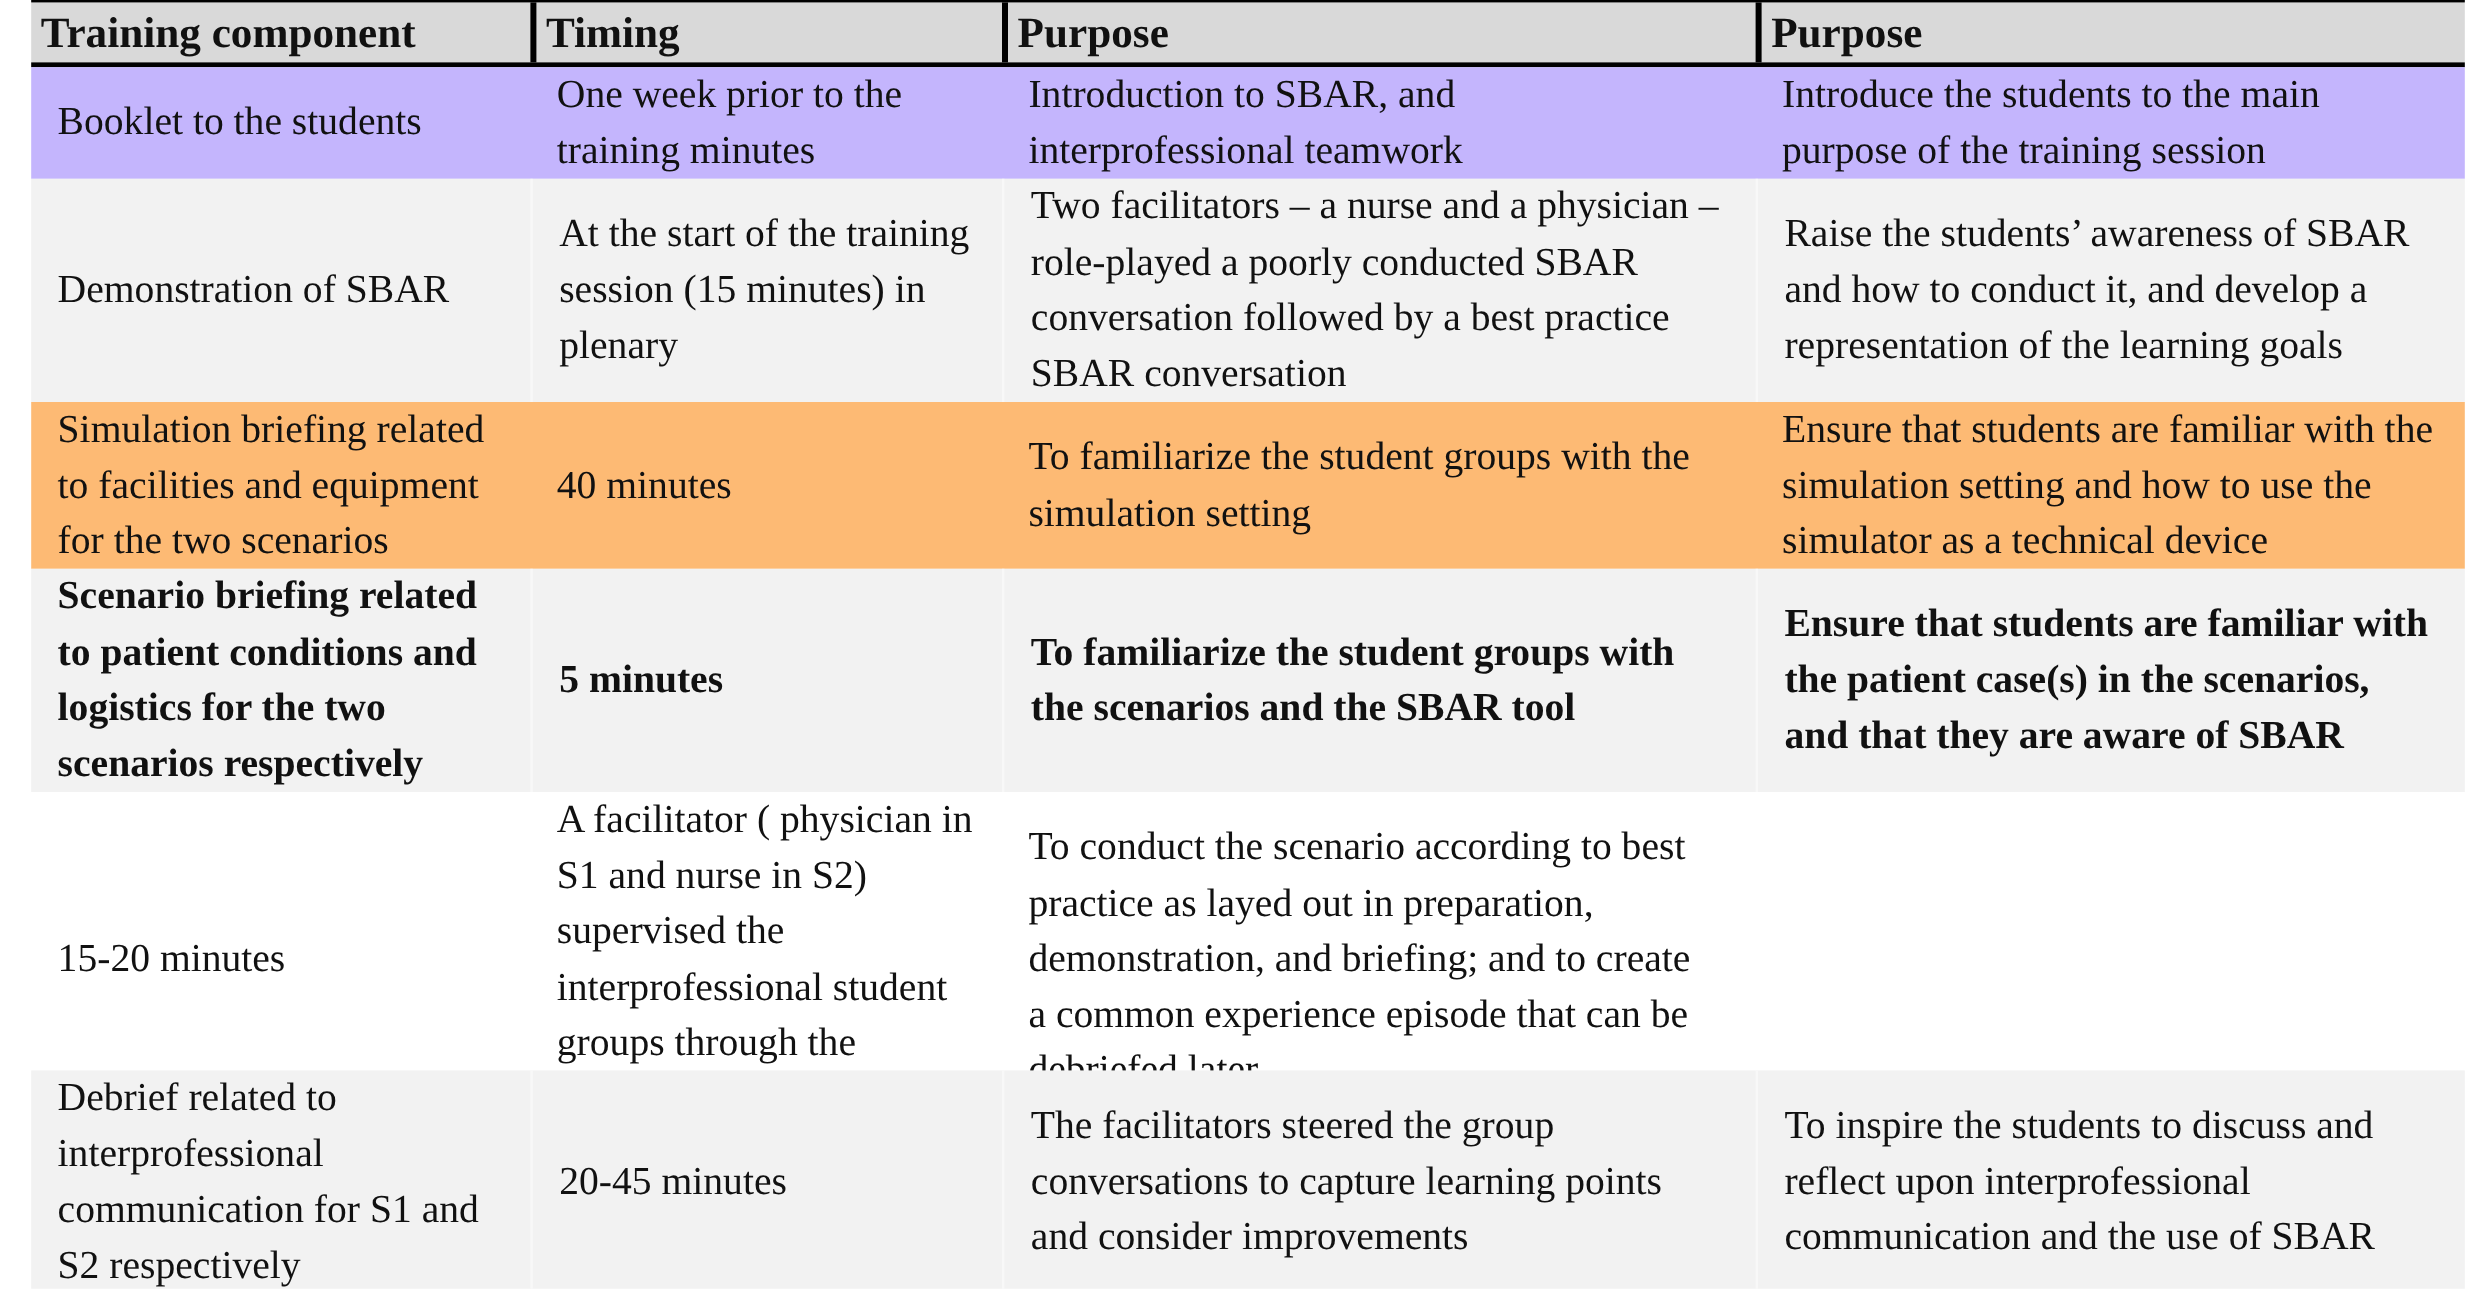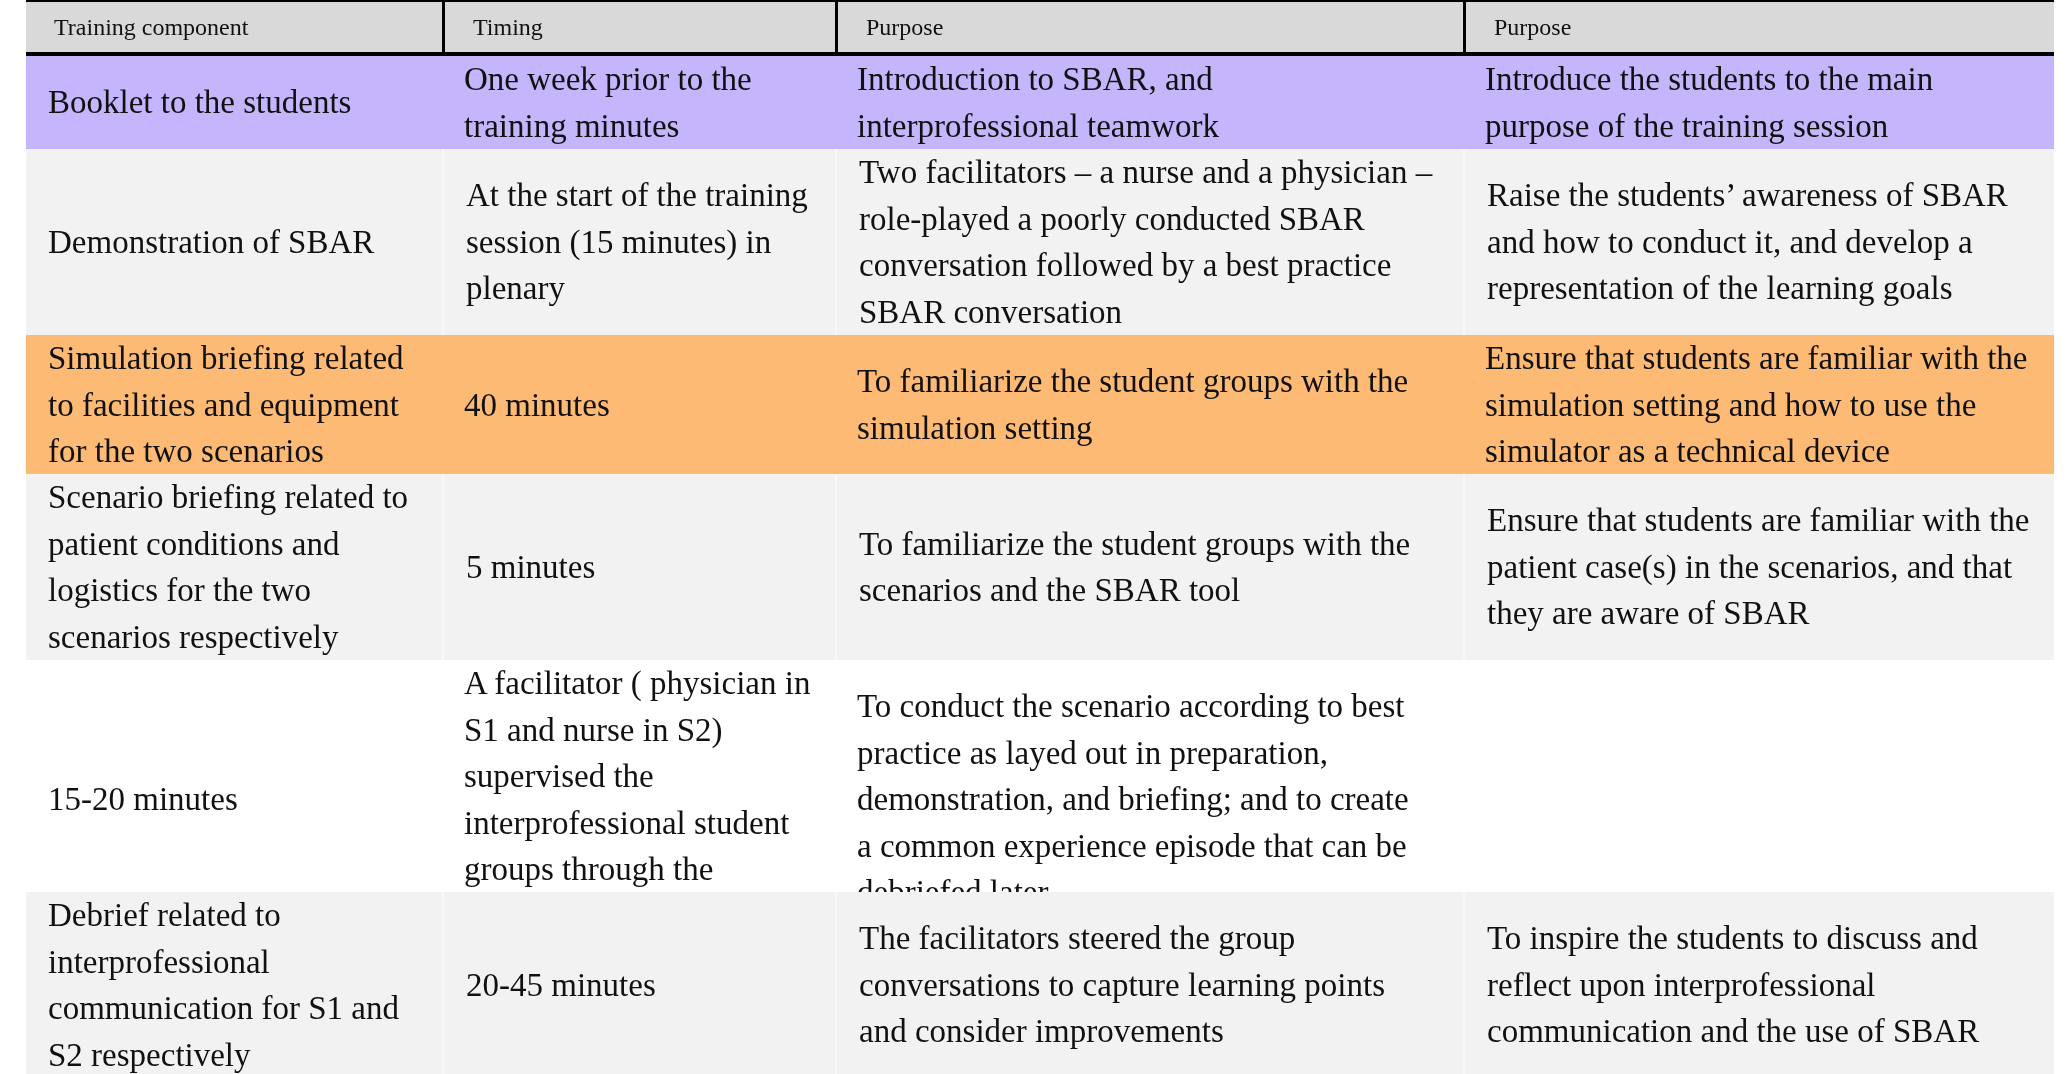--- a/index.html
+++ b/index.html
@@ -3,26 +3,26 @@
 <meta charset="utf-8">
 <style>
   html, body { margin: 0; padding: 0; background: #ffffff; }
   body { width: 2068px; height: 1074px; overflow: hidden; position: relative;
          font-family: "Liberation Serif", "DejaVu Serif", serif; color: #111; }
   .table { position: absolute; left: 26px; top: 0; width: 2028px; }
   .row { display: grid; grid-template-columns: 416px 393px 628px 591px; position: relative; }
   .cell { display: flex; align-items: center; box-sizing: border-box; padding: 0 10px 0 22px;
           font-size: 33px; line-height: 46.5px; }
   .hdr { background: #d9d9d9; border-top: 2px solid #000; border-bottom: 4px solid #000; height: 50px; }
-  .hdr .cell { font-weight: normal; font-size: 24px; line-height: 40px; padding-left: 28px; }
-  .hdr .cell + .cell { border-left: 3px solid #000000; }
+  .hdr .cell { font-weight: bold; font-size: 36px; line-height: 40px; padding-left: 8px; }
+  .hdr .cell + .cell { border-left: 5px solid #000000; }
   .r1 { height: 93px; background: #c4b5fd; }
   .r2 { height: 186px; background: #f2f2f2; }
   .r3 { height: 139px; background: #fdba74; }
-  .r4 { height: 186px; background: #f2f2f2; }
+  .r4 { height: 186px; background: #f2f2f2; font-weight: bold; }
   .r5 { height: 232px; background: #fff; }
   .r6 { height: 183px; background: #f2f2f2; border-bottom: 4px solid #000; }
   .gray .cell + .cell { border-left: 2px solid #f8f8f8; }
   .cell span { display: block; }
 </style>
 </head>
 <body>
 
 <div class="table">
   <div class="row hdr">

